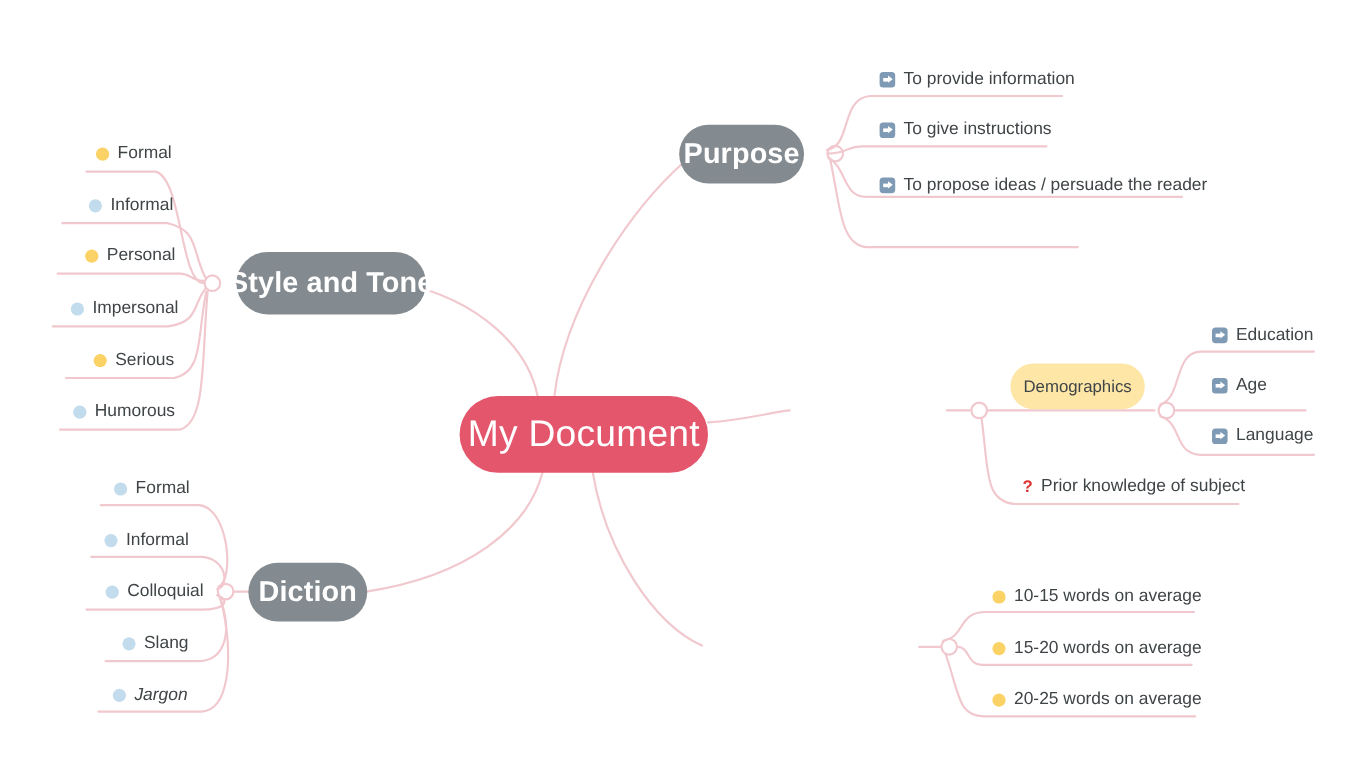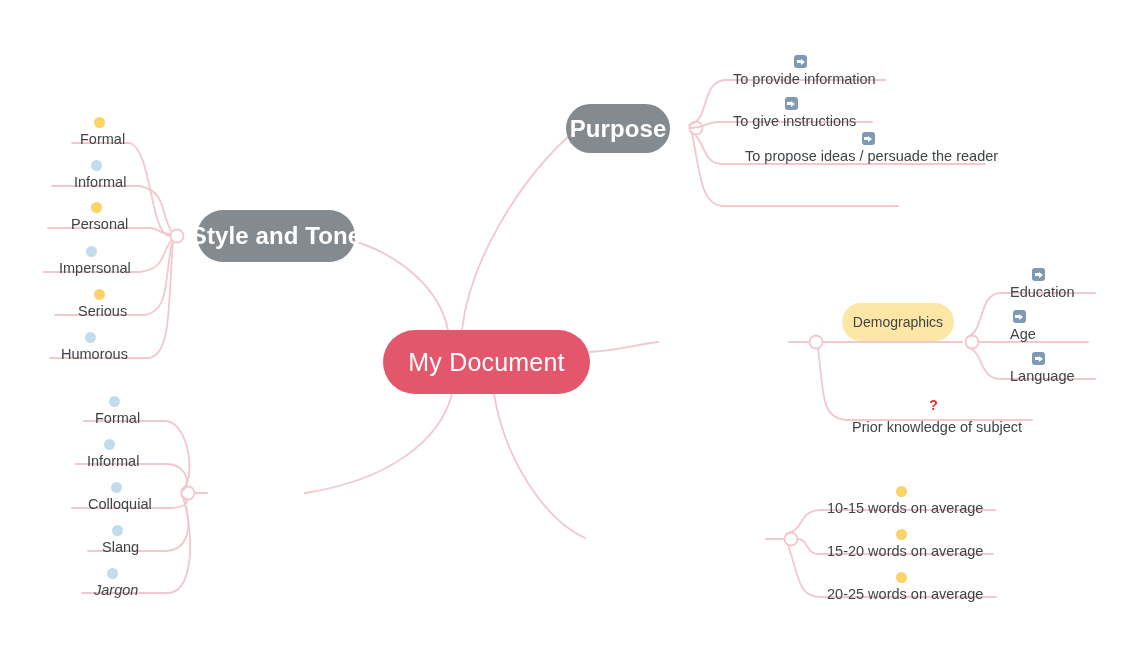--- a/index.html
+++ b/index.html
@@ -5,29 +5,29 @@
   html,body{margin:0;padding:0;background:#ffffff;}
   body{width:1143px;height:649px;position:relative;overflow:hidden;
        font-family:"Liberation Sans","DejaVu Sans",sans-serif;}
   #canvas{position:absolute;left:0;top:0;width:1143px;height:649px;}
   svg.links{position:absolute;left:0;top:0;width:1143px;height:649px;pointer-events:none;}
 
   
   .node{position:absolute;display:flex;align-items:center;justify-content:center;
         box-sizing:border-box;white-space:nowrap;}
   .node-central{background:#e4566c;color:#ffffff;border-radius:38px;
-        font-size:25px;font-weight:400;letter-spacing:.2px;}
+        font-size:31px;font-weight:400;letter-spacing:.2px;}
   .node-branch{background:#838b90;color:#ffffff;border-radius:30px;
         font-size:24px;font-weight:700;letter-spacing:.1px;}
   .node-sub-yellow{background:#fde6a6;color:#3f4447;border-radius:20px;
         font-size:14px;font-weight:400;}
 
   
   .leaf{position:absolute;display:flex;align-items:center;box-sizing:border-box;
-        white-space:nowrap;height:22px;flex-direction:column;}
+        white-space:nowrap;height:22px;}
   .leaf-label{font-size:14.5px;color:#3f4447;line-height:22px;}
   .leaf .dot{width:11px;height:11px;border-radius:50%;flex:0 0 auto;margin-right:7px;}
   .dot-yellow{background:#fbd266;}
   .dot-blue{background:#c3dced;}
   .arrow-icon{width:13px;height:13px;border-radius:3px;background:#7e9ab4;
         flex:0 0 auto;margin-right:7px;position:relative;}
   .arrow-icon:after{content:"";position:absolute;left:2.5px;top:5px;width:5px;height:3px;
         background:#ffffff;}
   .arrow-icon:before{content:"";position:absolute;left:6.5px;top:3.5px;
         border-left:4px solid #ffffff;border-top:3px solid transparent;
@@ -93,20 +93,23 @@
   </svg>
 
   <div class="node node-central" style="left:383px;top:330px;width:207px;height:64px;">
     <span>My Document</span>
   </div>
 
   <div class="node node-branch" style="left:197px;top:210px;width:158px;height:52px;">
     <span>Style and Tone</span>
   </div>
 
+  <div class="node node-branch" style="left:207px;top:469px;width:99px;height:49px;">
+    <span>Diction</span>
+  </div>
 
   <div class="node node-branch" style="left:566px;top:104px;width:104px;height:49px;">
     <span>Purpose</span>
   </div>
 
 
 
   <div class="node node-sub-yellow" style="left:842px;top:303px;width:112px;height:38px;">
     <span>Demographics</span>
   </div>
@@ -158,21 +161,21 @@
   </div>
 
   <div class="leaf" style="left:733px;top:55px;">
     <span class="arrow-icon"></span>
     <span class="leaf-label">To provide information</span>
   </div>
   <div class="leaf" style="left:733px;top:97px;">
     <span class="arrow-icon"></span>
     <span class="leaf-label">To give instructions</span>
   </div>
-  <div class="leaf" style="left:733px;top:132px;margin-left:12px;">
+  <div class="leaf" style="left:733px;top:143px;">
     <span class="arrow-icon"></span>
     <span class="leaf-label">To propose ideas / persuade the reader</span>
   </div>
 
   <div class="leaf" style="left:1010px;top:268px;">
     <span class="arrow-icon"></span>
     <span class="leaf-label">Education</span>
   </div>
   <div class="leaf" style="left:1010px;top:310px;">
     <span class="arrow-icon"></span>

